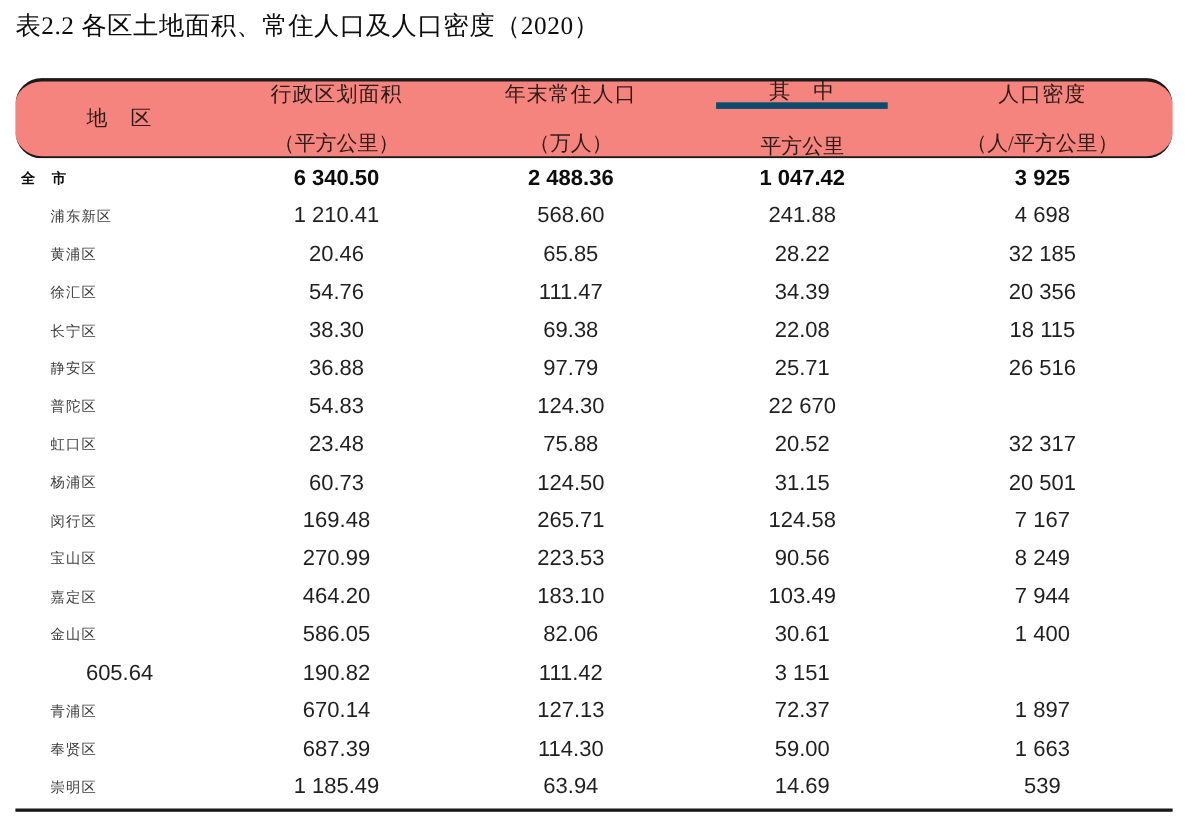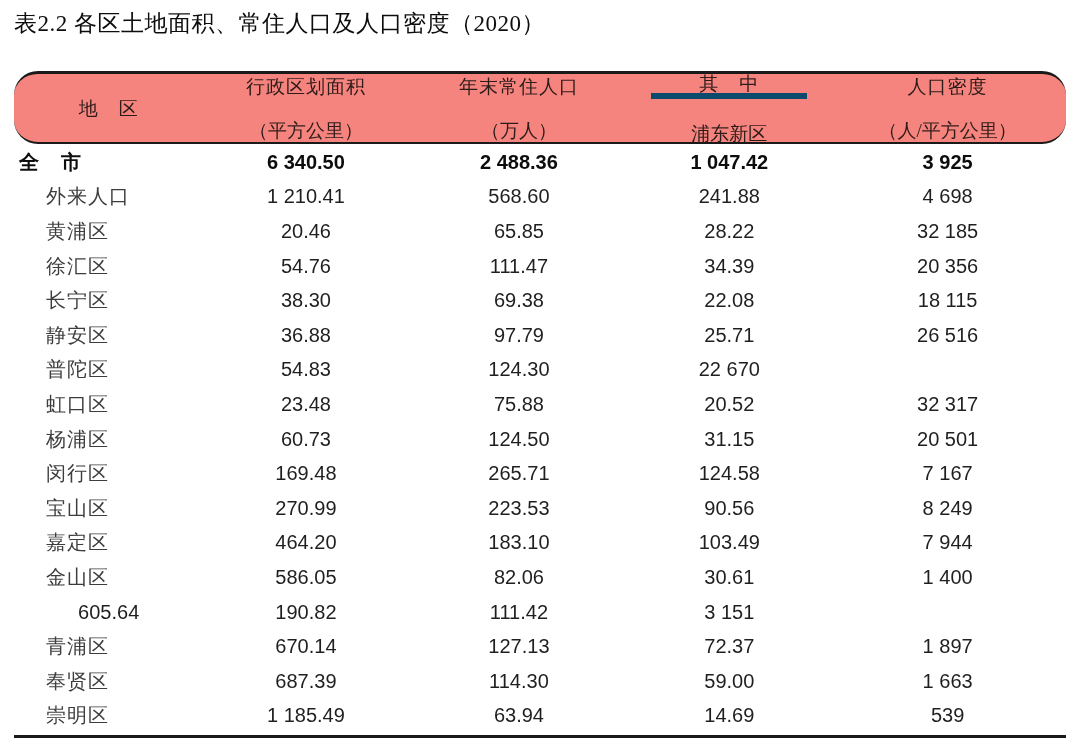--- a/index.html
+++ b/index.html
@@ -66,21 +66,21 @@
     padding: 1px 0 2px 0;
   }
   .trow {
     display: grid;
     grid-template-columns: 18% 19.5% 21% 19% 22.5%;
     height: 34.6px;
     align-items: center;
   }
   .cell-region {
     padding-left: 32px;
-    font-size: 20px;
+    font-size: 13px;
     color: #3d3d3d;
     font-family: "Liberation Serif", "DejaVu Serif", serif;
     letter-spacing: 1px;
     white-space: nowrap;
   }
   .cell-num {
     text-align: center;
     font-size: 20px;
     color: #1f1f1f;
     font-family: "Liberation Sans", "DejaVu Sans", sans-serif;
@@ -112,39 +112,39 @@
       <div class="hcell">
         <span class="line1">行政区划面积</span>
         <span class="line2">（平方公里）</span>
       </div>
       <div class="hcell">
         <span class="line1">年末常住人口</span>
         <span class="line2">（万人）</span>
       </div>
       <div class="hcell hcell-group">
         <span class="line1">其　中</span>
-        <span class="line2">浦东新区</span>
+        <span class="line2">平方公里</span>
       </div>
       <div class="hcell">
         <span class="line1">人口密度</span>
         <span class="line2">（人/平方公里）</span>
       </div>
     </div>
 
     <div class="tbody">
       <div class="trow total-row">
         <div class="cell-region">全　市</div>
         <div class="cell-num">6 340.50</div>
         <div class="cell-num">2 488.36</div>
         <div class="cell-num">1 047.42</div>
         <div class="cell-num">3 925</div>
       </div>
 
       <div class="trow">
-        <div class="cell-region">外来人口</div>
+        <div class="cell-region">浦东新区</div>
         <div class="cell-num">1 210.41</div>
         <div class="cell-num">568.60</div>
         <div class="cell-num">241.88</div>
         <div class="cell-num">4 698</div>
       </div>
 
       <div class="trow">
         <div class="cell-region">黄浦区</div>
         <div class="cell-num">20.46</div>
         <div class="cell-num">65.85</div>

